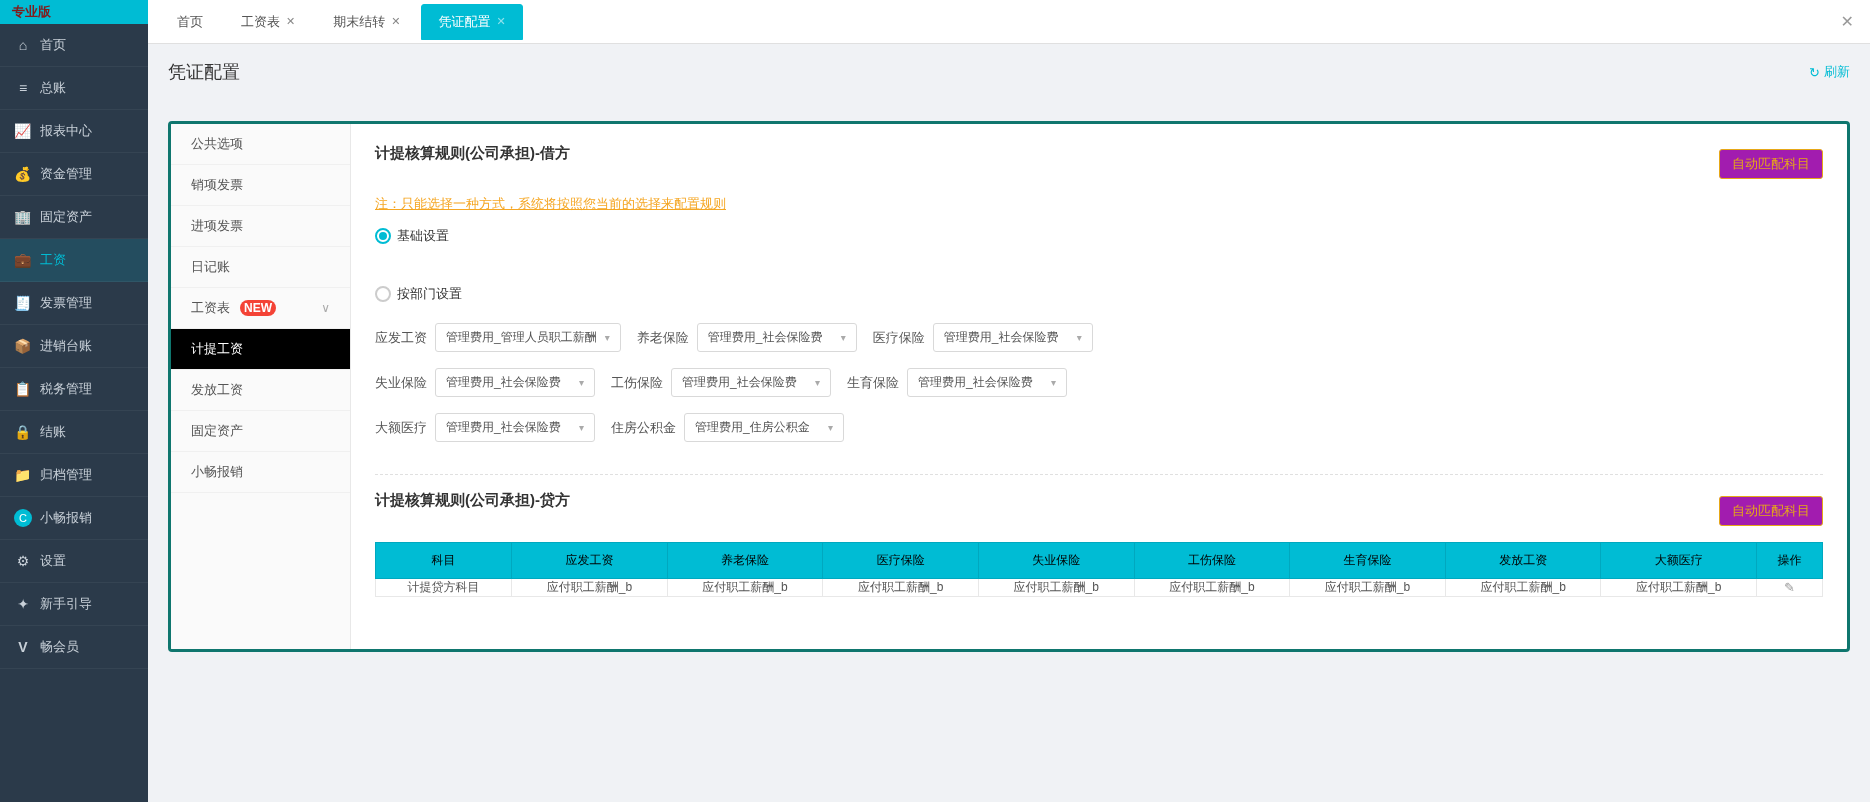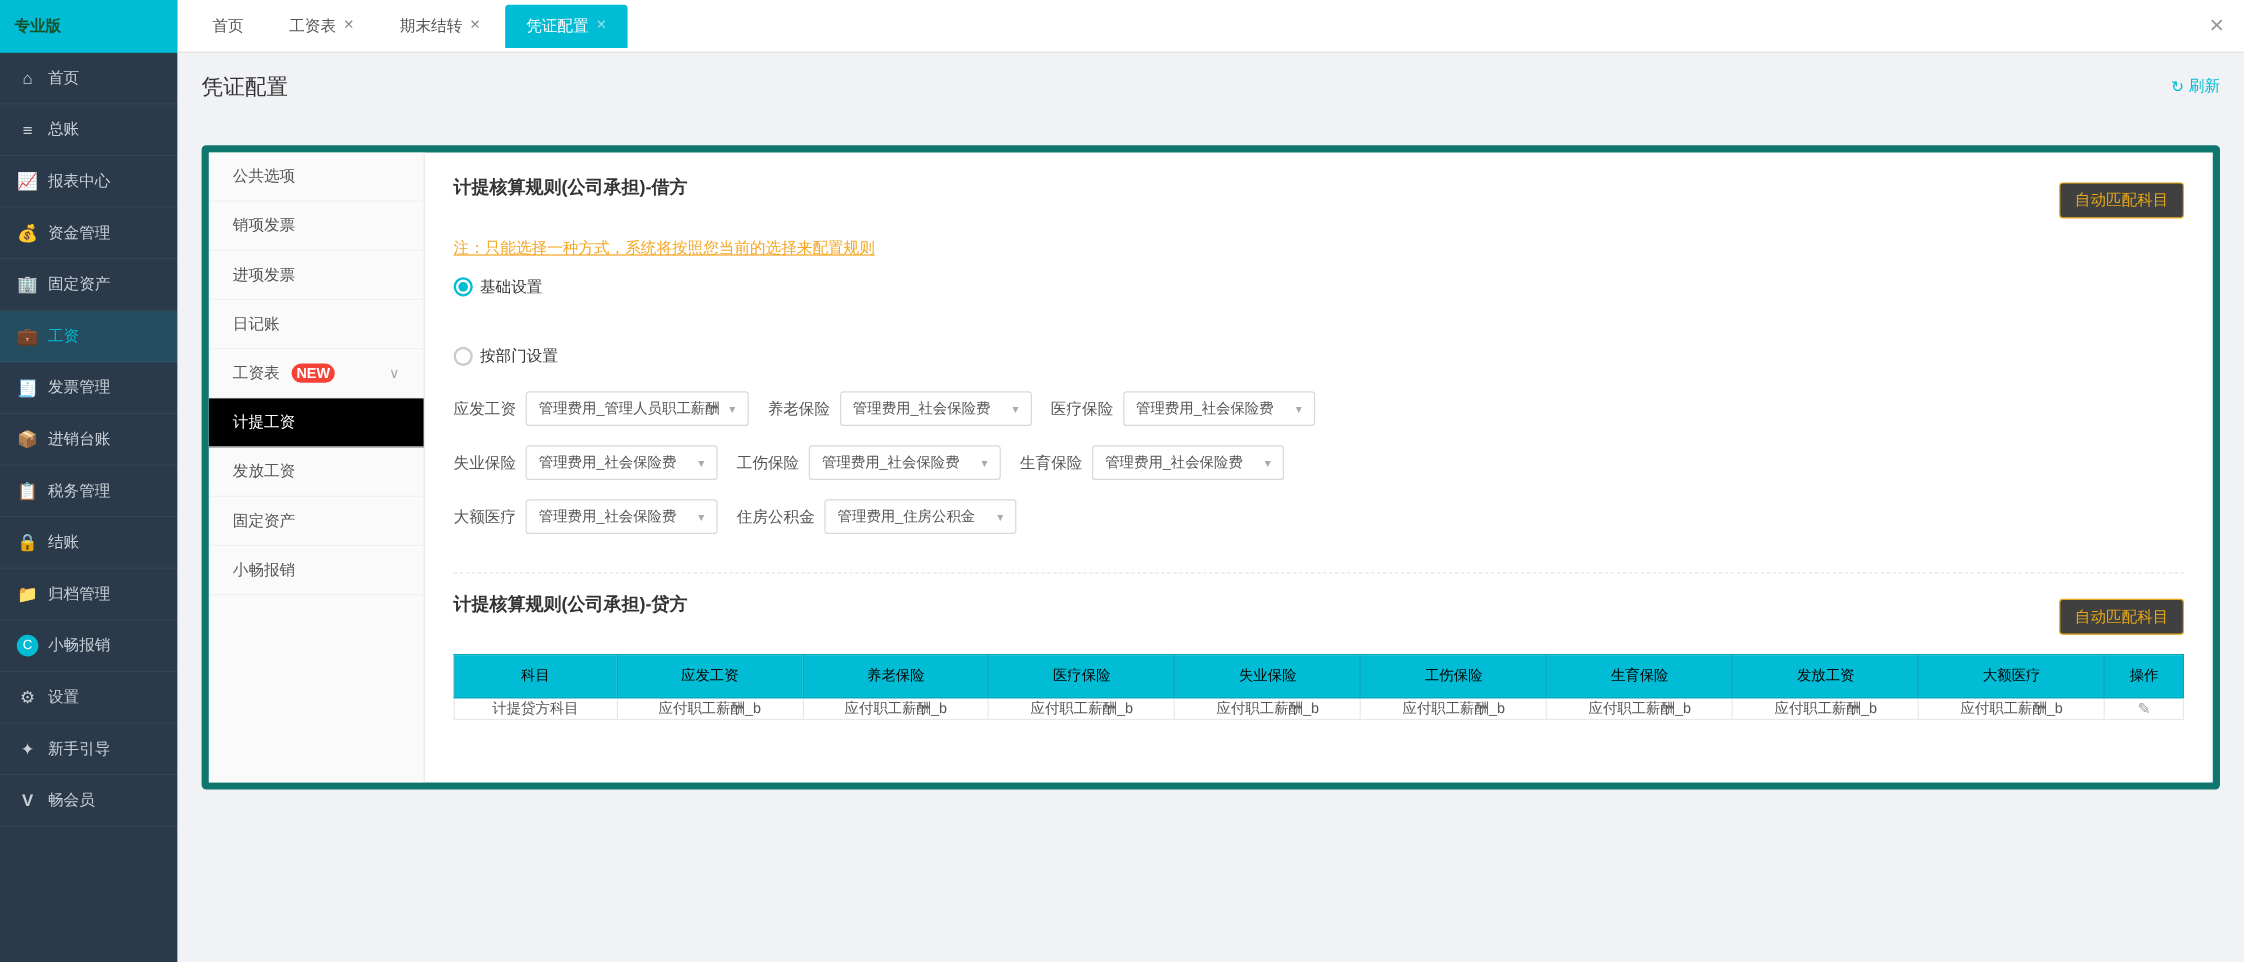--- a/index.html
+++ b/index.html
@@ -11,25 +11,25 @@
       background: #2b3a4a;
       color: #ccc;
       flex-shrink: 0;
       display: flex;
       flex-direction: column;
       height: 100%;
       overflow-y: auto;
     }
     .sidebar-header {
       background: #00bcd4;
-      color: #14532d;
+      color: #7f1d1d;
       padding: 8px 12px;
       font-size: 13px;
       font-weight: bold;
-      height: 44px;
+      height: 24px;
       display: flex;
       align-items: center;
     }
     .sidebar-item {
       display: flex;
       align-items: center;
       padding: 12px 14px;
       cursor: pointer;
       color: #c8d0d8;
       font-size: 13px;
@@ -109,21 +109,21 @@
       color: #00bcd4;
       cursor: pointer;
       font-size: 13px;
     }
 
     
     .layout-body {
       display: flex;
       gap: 0;
       background: white;
-      border: 6px solid #0f766e;
+      border: 3px solid #0f766e;
       border-radius: 4px;
       overflow: hidden;
       flex: 1;
       margin-top: 37px;
     }
     .left-nav {
       width: 180px;
       border-right: 1px solid #e8e8e8;
       flex-shrink: 0;
       background: #fafafa;
@@ -238,21 +238,21 @@
       gap: 8px;
       min-width: 160px;
       justify-content: space-between;
     }
     .select-arrow { color: #aaa; font-size: 10px; }
 
     
     .auto-match-btn {
       border: 1px solid #e6a817;
       color: #e6a817;
-      background: #404040;
+      background: #a21caf;
       padding: 5px 12px;
       border-radius: 3px;
       cursor: pointer;
       font-size: 13px;
       white-space: nowrap;
     }
 
     .section-header {
       display: flex;
       justify-content: space-between;

